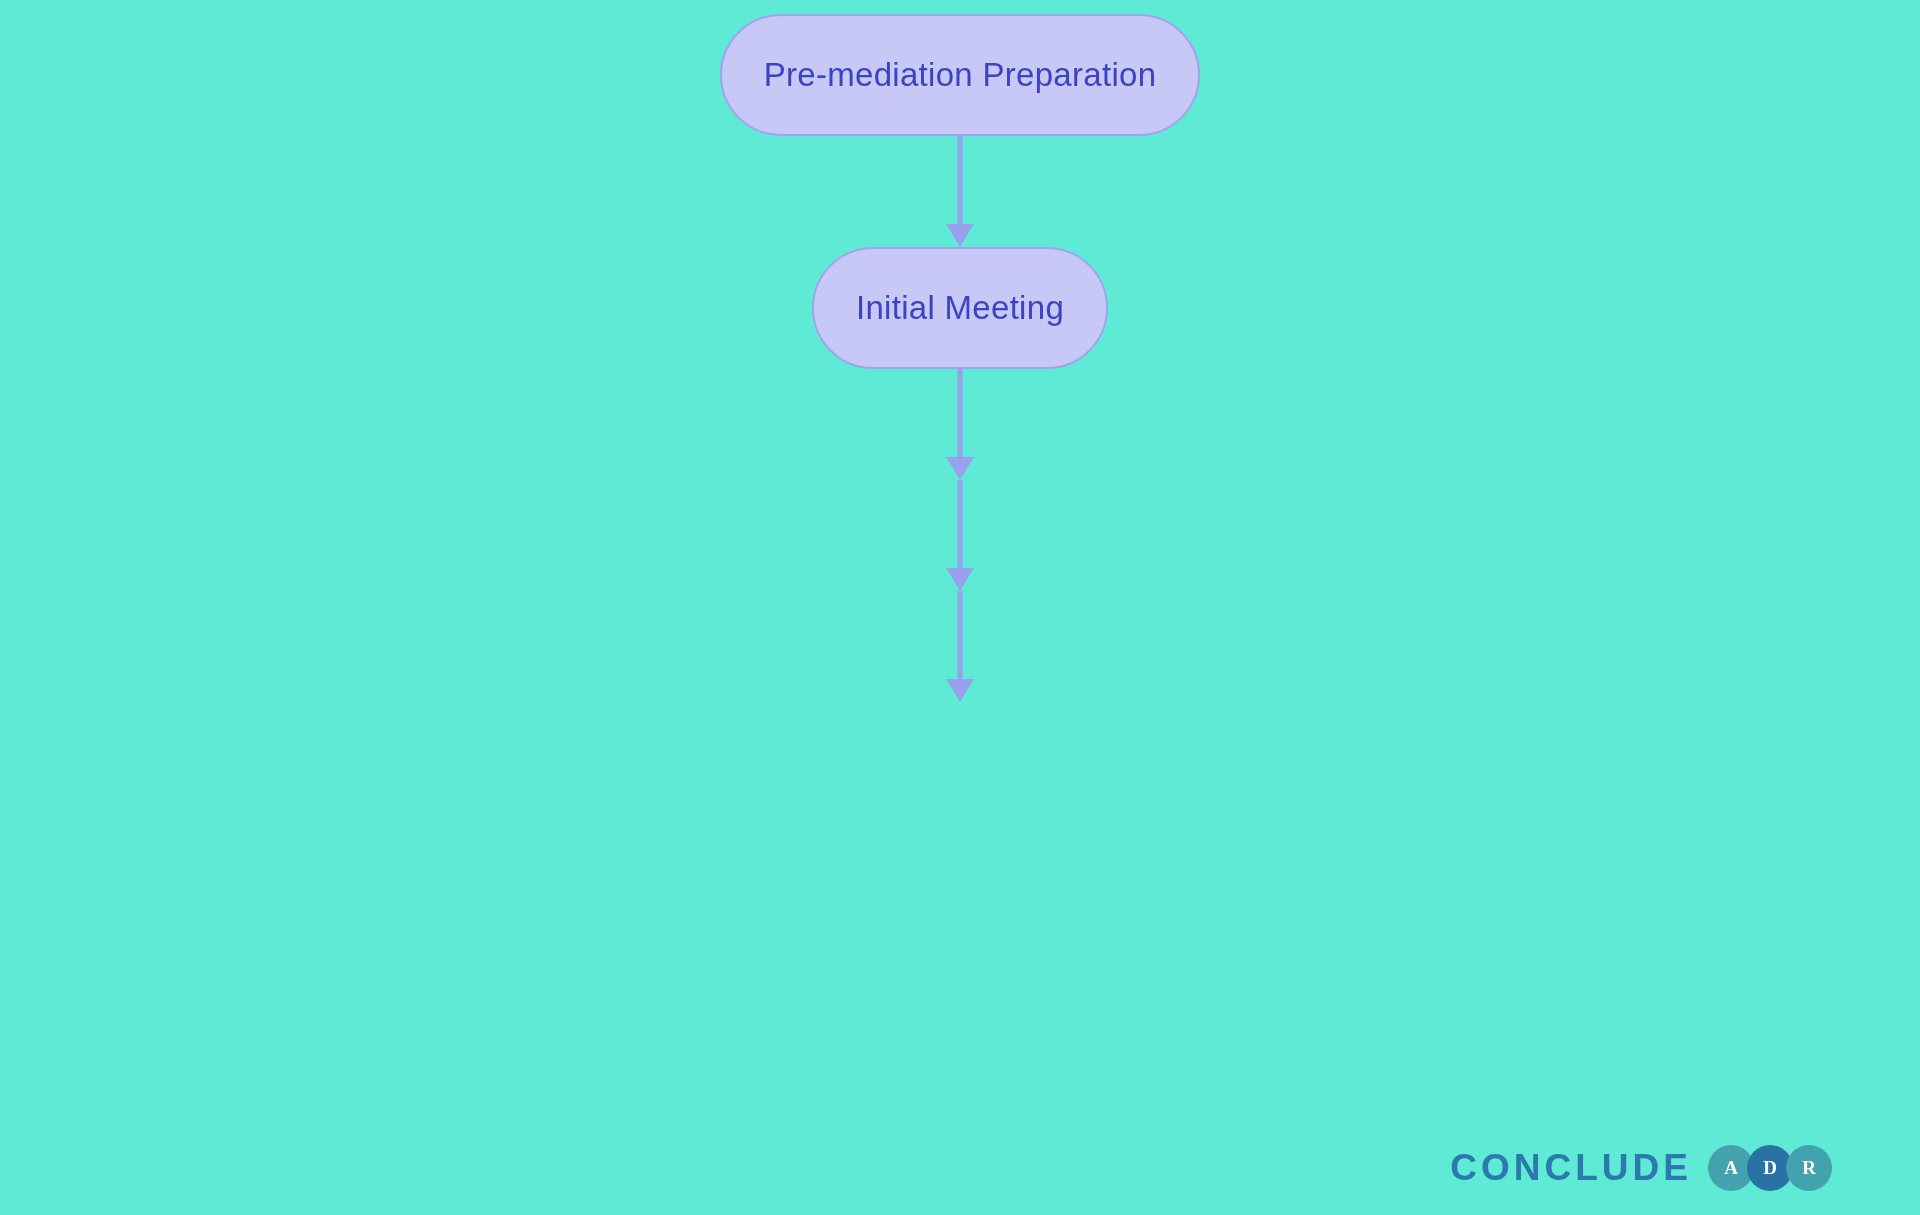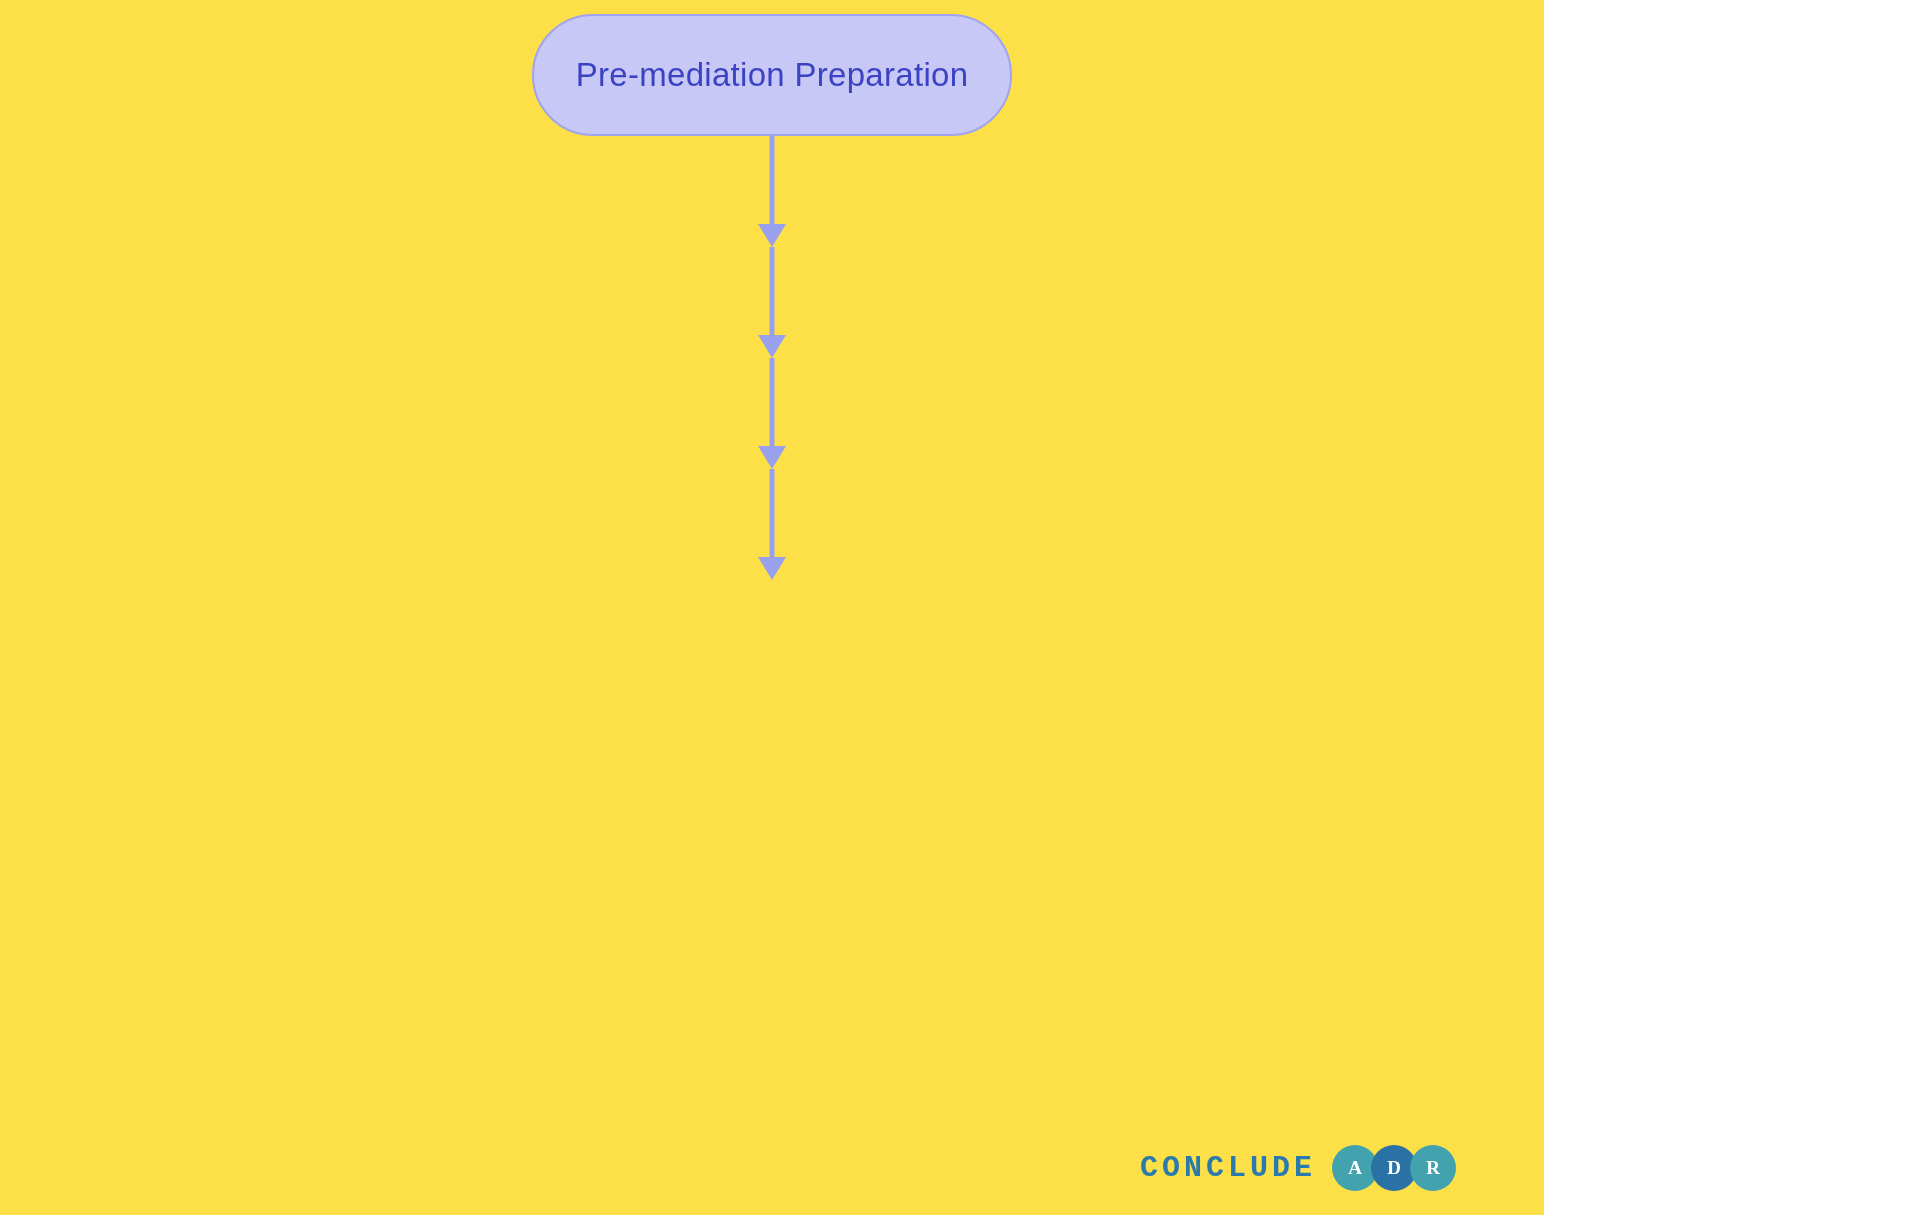--- a/index.html
+++ b/index.html
@@ -1,20 +1,20 @@
 <!DOCTYPE html>
 <html><head>
 <meta charset="utf-8">
 <style>
   html, body { margin: 0; padding: 0; }
   .canvas {
     position: relative;
-    width: 1544px;
+    width: 1920px;
     height: 1215px;
-    background: #fde047;
+    background: #5eead4;
     overflow: hidden;
     font-family: "Liberation Sans", sans-serif;
   }
   .flow {
     position: absolute;
     top: 14px;
     left: 0;
     width: 100%;
     display: flex;
     flex-direction: column;
@@ -61,23 +61,23 @@
   }
   .logo {
     position: absolute;
     right: 88px;
     bottom: 24px;
     display: flex;
     align-items: center;
     gap: 16px;
   }
   .wordmark {
-    font-family: Liberation Mono, monospace;
+    font-family: Liberation Sans, sans-serif;
     font-weight: 700;
-    font-size: 30px;
+    font-size: 37px;
     letter-spacing: 4px;
     margin-left: 25px;
   }
   .badges { display: flex; align-items: center; }
   .badge {
     width: 46px;
     height: 46px;
     border-radius: 50%;
     display: flex;
     align-items: center;
@@ -94,20 +94,21 @@
 <body>
 
 <div class="canvas">
 
   <div class="flow">
       <div class="flow-node" style="background: rgb(199, 200, 245); border-color: rgb(160, 164, 238); color: rgb(59, 67, 195);">Pre-mediation Preparation</div>
       <div class="flow-arrow">
         <div class="shaft" style="background: rgb(153, 160, 237);"></div>
         <div class="head" style="border-top-color: rgb(153, 160, 237);"></div>
       </div>
+      <div class="flow-node" style="background: rgb(199, 200, 245); border-color: rgb(160, 164, 238); color: rgb(59, 67, 195);">Initial Meeting</div>
       <div class="flow-arrow">
         <div class="shaft" style="background: rgb(153, 160, 237);"></div>
         <div class="head" style="border-top-color: rgb(153, 160, 237);"></div>
       </div>
       <div class="flow-arrow">
         <div class="shaft" style="background: rgb(153, 160, 237);"></div>
         <div class="head" style="border-top-color: rgb(153, 160, 237);"></div>
       </div>
       <div class="flow-arrow">
         <div class="shaft" style="background: rgb(153, 160, 237);"></div>

